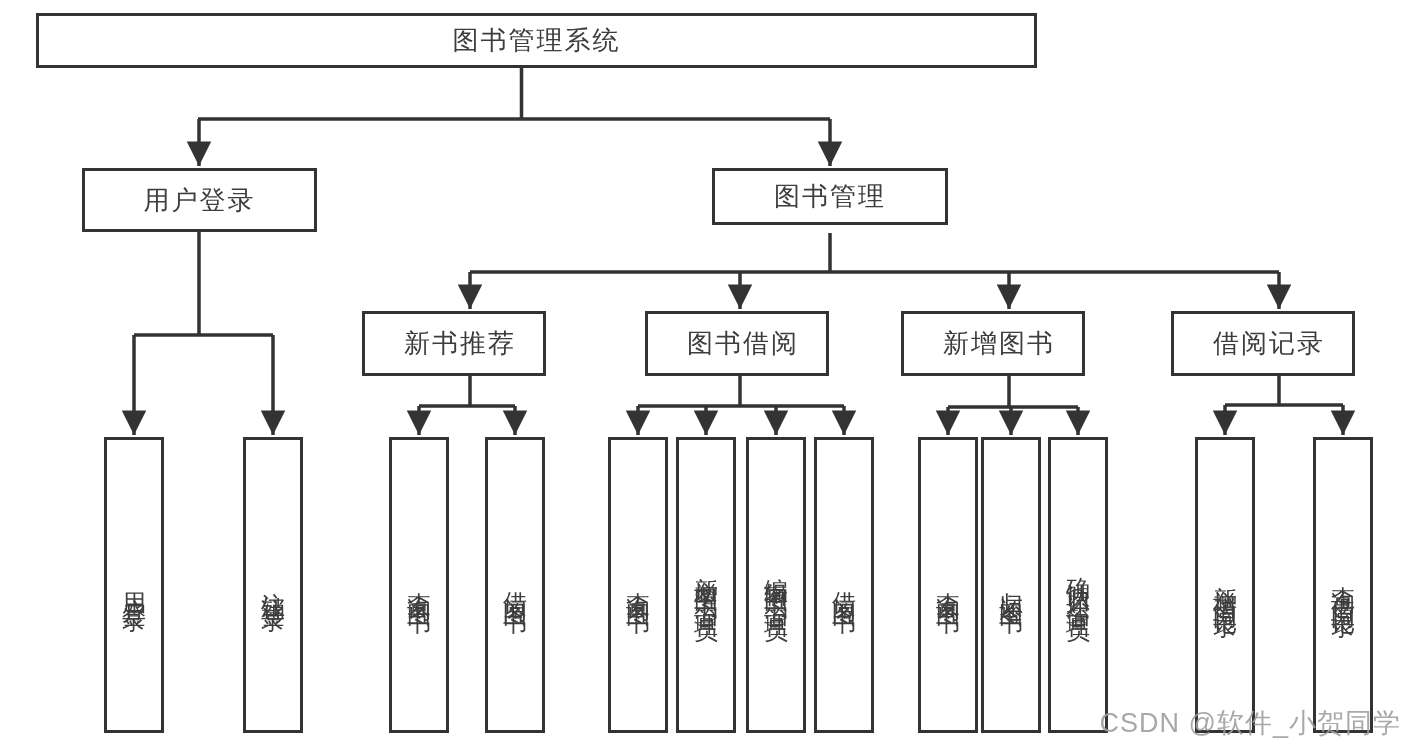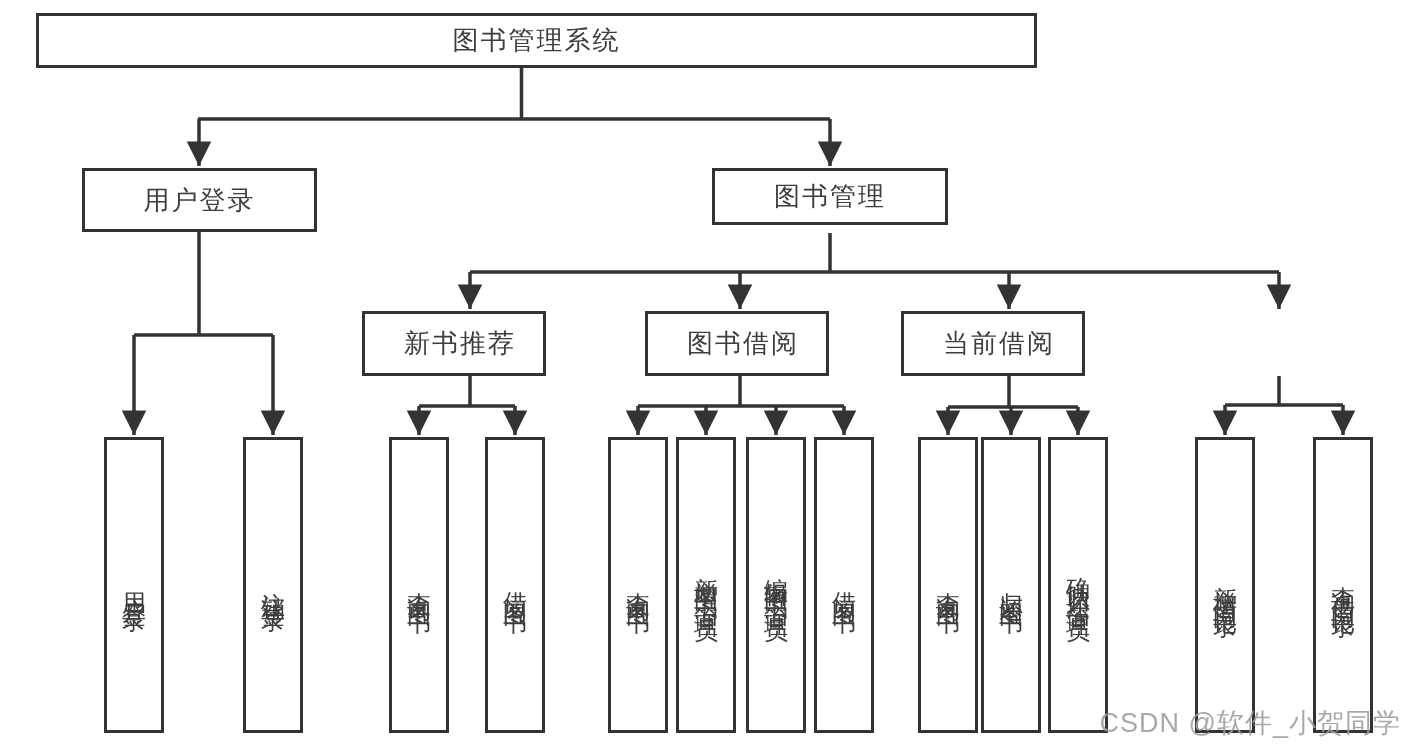--- a/index.html
+++ b/index.html
@@ -125,21 +125,24 @@
     <span>图书管理</span>
   </div>
 
   <div class="node branch" style="left:362px;">
     <span>新书推荐</span>
   </div>
   <div class="node branch" style="left:616px;margin-left:29px;">
     <span>图书借阅</span>
   </div>
   <div class="node branch" style="left:901px;">
-    <span>当前借阅</span>
+    <span>新增图书</span>
+  </div>
+  <div class="node branch" style="left:1171px;">
+    <span>借阅记录</span>
   </div>
 
   <div class="leaf" style="left:104px;">
     <span>用户登录</span>
   </div>
   <div class="leaf" style="left:243px;">
     <span>注销登录</span>
   </div>
 
   <div class="leaf" style="left:389px;">

